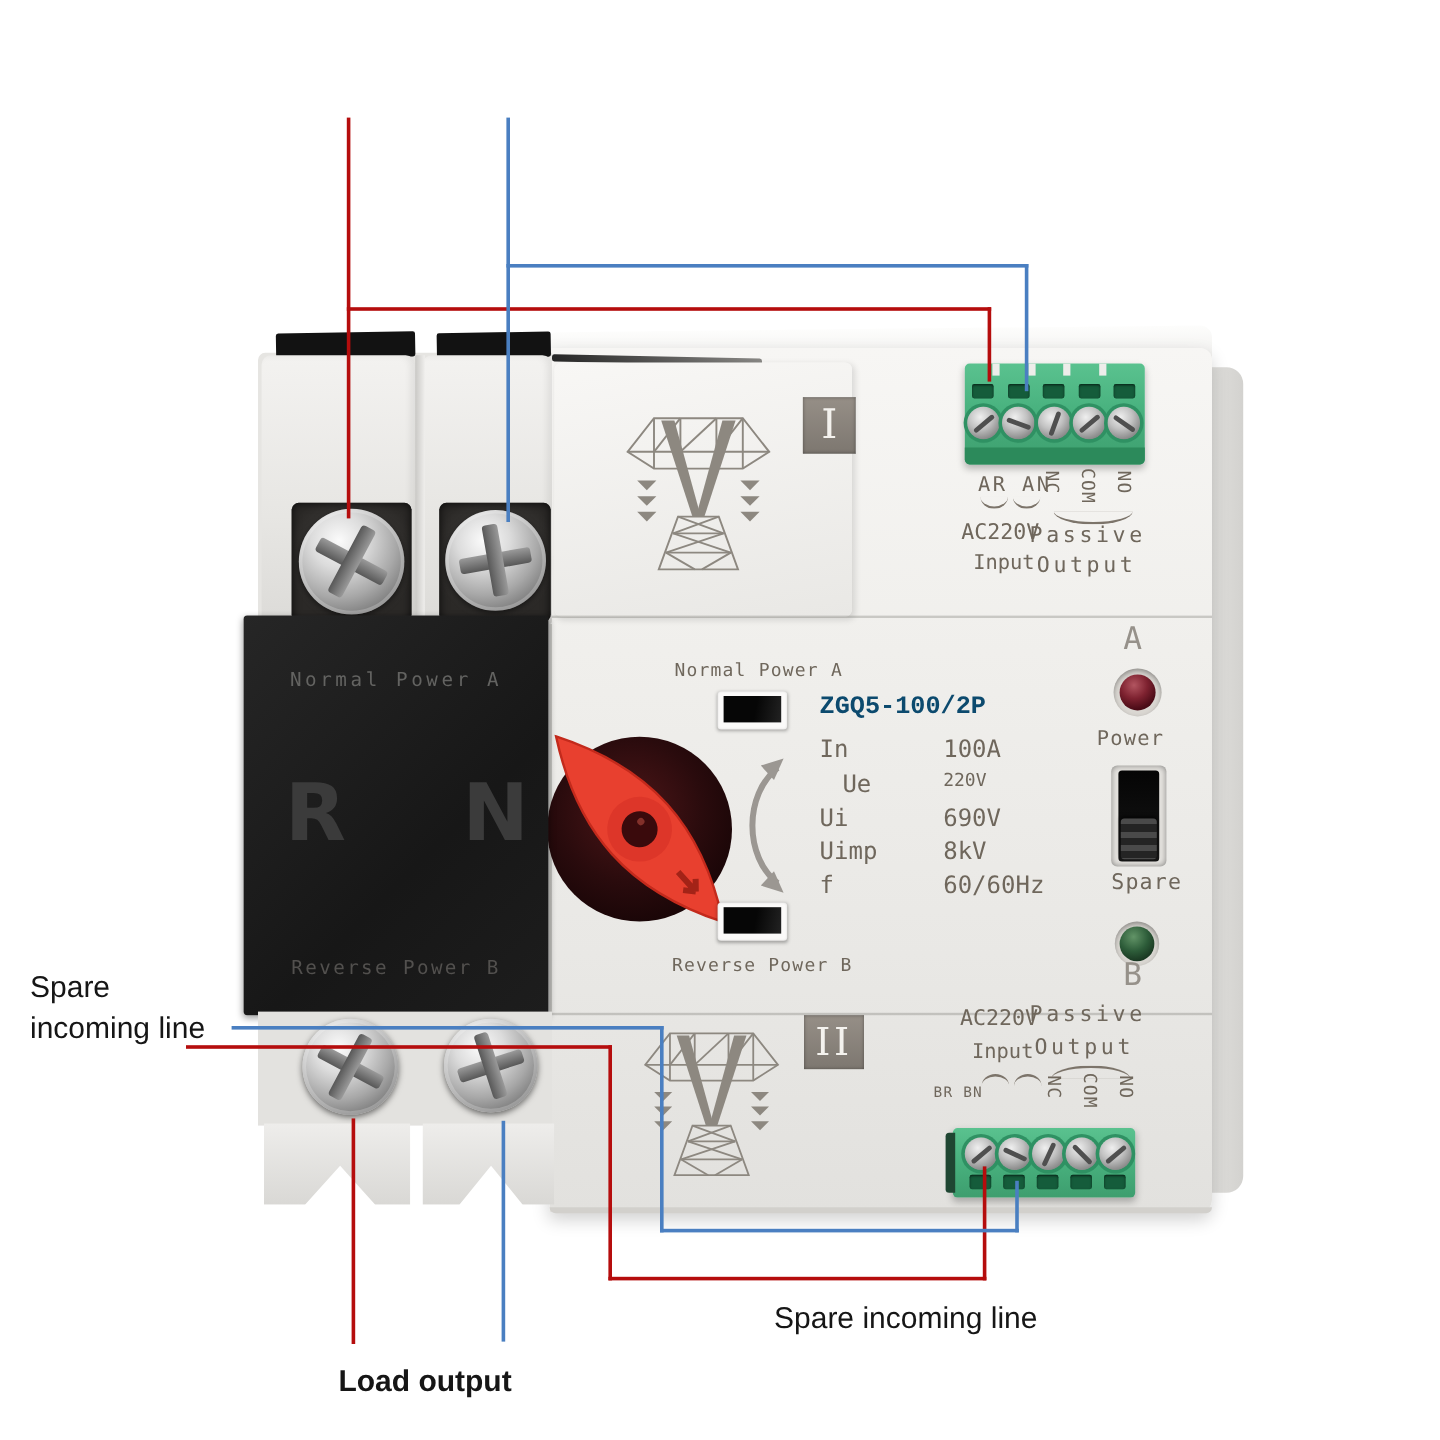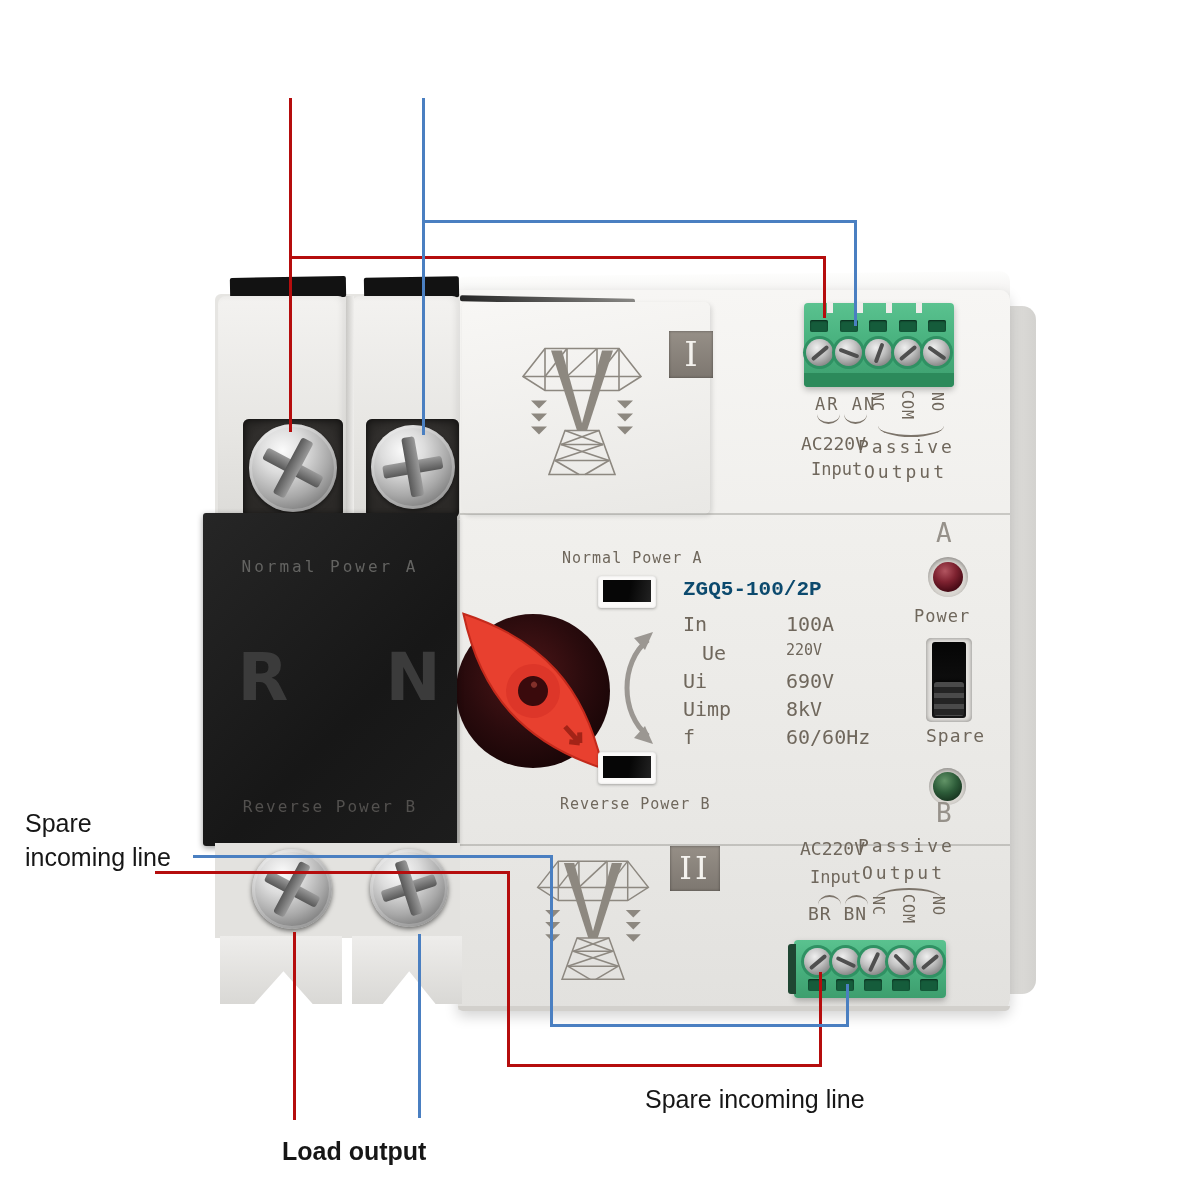--- a/index.html
+++ b/index.html
@@ -239,21 +239,21 @@
     </svg>
   <div class="badge" style="left:670px;top:846px;width:50px;height:45px;font-size:32px;line-height:45px;letter-spacing:3px;">II</div>
 
   <div class="mono" style="left:800px;top:838px;font-size:18px;">AC220V</div>
   <div class="mono" style="left:858px;top:835px;font-size:18px;letter-spacing:3px;">Passive</div>
   <div class="mono" style="left:810px;top:867px;font-size:17px;">Input</div>
   <div class="mono" style="left:862px;top:862px;font-size:18px;letter-spacing:3px;">Output</div>
   <div class="arc-u" style="left:876px;top:888px;width:66px;height:9px;"></div>
   <div class="arc-u" style="left:818px;top:895px;width:23px;height:8px;"></div>
   <div class="arc-u" style="left:845px;top:895px;width:23px;height:8px;"></div>
-  <div class="mono" style="left:808px;top:903px;font-size:18px;letter-spacing:1px;">BR BN</div>
+  <div class="mono" style="left:778px;top:903px;font-size:12px;letter-spacing:1px;">BR BN</div>
   <div class="mono vt" style="left:869px;top:896px;height:36px;font-size:15px;">NC</div>
   <div class="mono vt" style="left:899px;top:894px;height:42px;font-size:15px;">COM</div>
   <div class="mono vt" style="left:929px;top:896px;height:36px;font-size:15px;">NO</div>
 
   <div class="tblock" style="left:794px;top:940px;width:152px;height:58px;"></div>
   <div class="abs" style="left:788px;top:944px;width:8px;height:50px;background:#1f4632;border-radius:3px 0 0 3px;"></div>
   <div class="tscrew" style="left:804px;top:948px;width:27px;height:27px;">
       <div class="sl"></div>
     </div>
   <div class="tscrew" style="left:832px;top:948px;width:27px;height:27px;">

